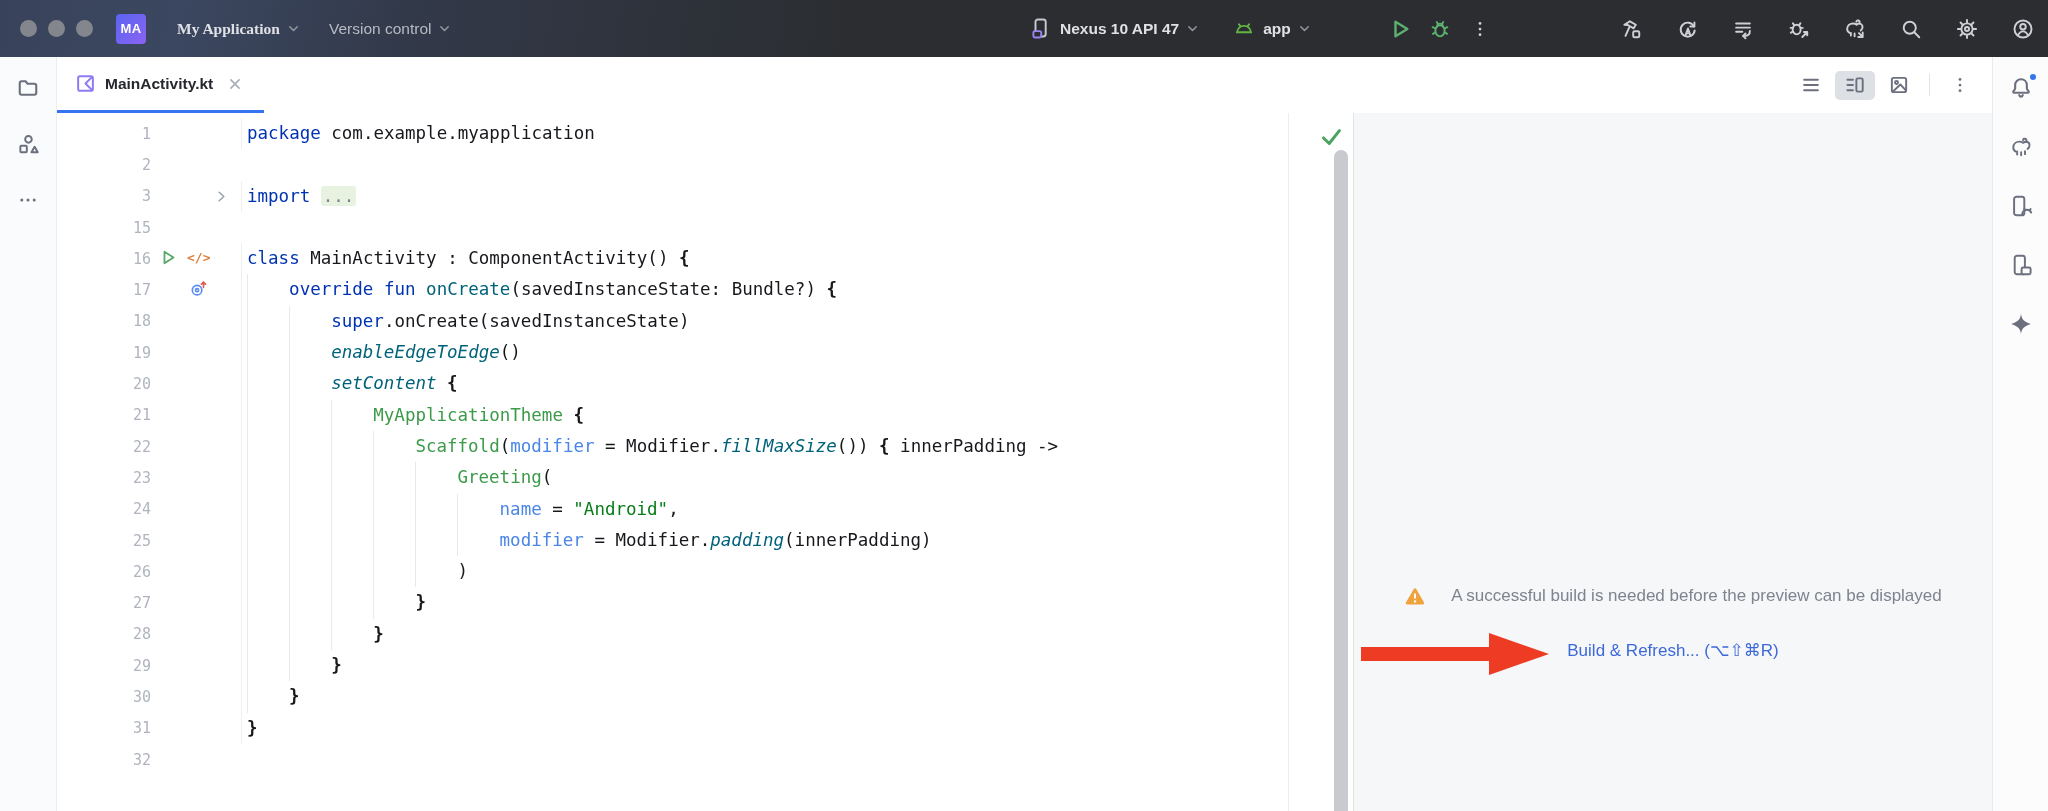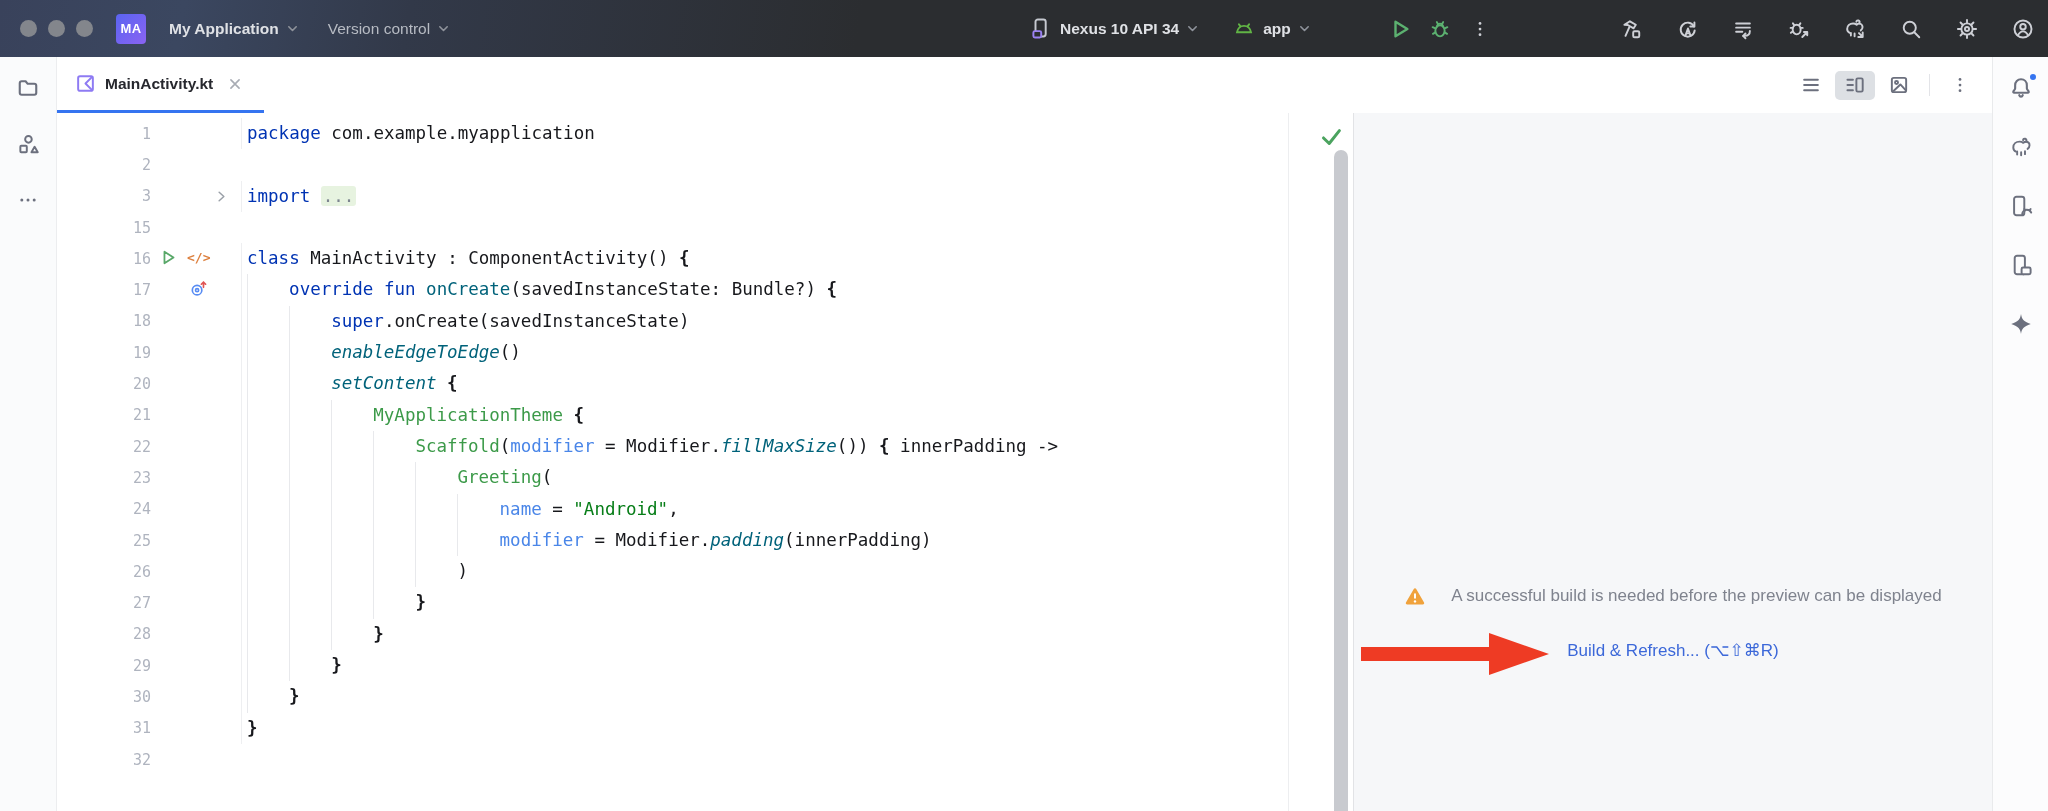--- a/index.html
+++ b/index.html
@@ -76,21 +76,21 @@
 </style>
 </head>
 <body>
 
 <div id="toolbar">
   <div class="tb-left">
     <span class="dot"></span>
     <span class="dot"></span>
     <span class="dot"></span>
     <span class="badge">MA</span>
-    <span class="tb-item" style="margin-left:12px;">
+    <span class="tb-item" style="margin-left:20px;font-family:Liberation Serif, serif;">
       <span>My Application</span>
       <span class="chev">
           <svg width="13" height="13" viewBox="0 0 12 12" fill="none" stroke="#8F939B" stroke-width="1.5" stroke-linecap="round" stroke-linejoin="round">
             <path d="M2.6 4.4 6 7.8l3.4-3.4"></path>
           </svg>
         </span>
     </span>
     <span class="tb-item dim" style="margin-left:18px;">
       <span>Version control</span>
       <span class="chev">
@@ -102,21 +102,21 @@
   </div>
 
   <div class="tb-center">
     <span id="device-icon">
         <svg width="24" height="24" viewBox="0 0 16 16" fill="none" stroke-width="1.3" stroke-linecap="round">
           <rect x="5" y="1.6" width="6.8" height="11.4" rx="1.6" stroke="#C6C9D0"></rect>
           <rect x="3.6" y="9.4" width="5.2" height="4.2" rx="1" stroke="#9B82F2" fill="#2B2D30"></rect>
         </svg>
       </span>
     <span class="tb-item">
-      <span>Nexus 10 API 34</span>
+      <span>Nexus 10 API 47</span>
       <span class="chev">
           <svg width="13" height="13" viewBox="0 0 12 12" fill="none" stroke="#8F939B" stroke-width="1.5" stroke-linecap="round" stroke-linejoin="round">
             <path d="M2.6 4.4 6 7.8l3.4-3.4"></path>
           </svg>
         </span>
     </span>
     <span class="gap26"></span>
     <span id="android-icon">
         <svg width="22" height="22" viewBox="0 0 16 16" fill="none" stroke="#61B445" stroke-width="1.4" stroke-linecap="round">
           <path d="M2.9 10.4c.4-2.7 2.5-4.7 5.1-4.7s4.7 2 5.1 4.7z"></path>

